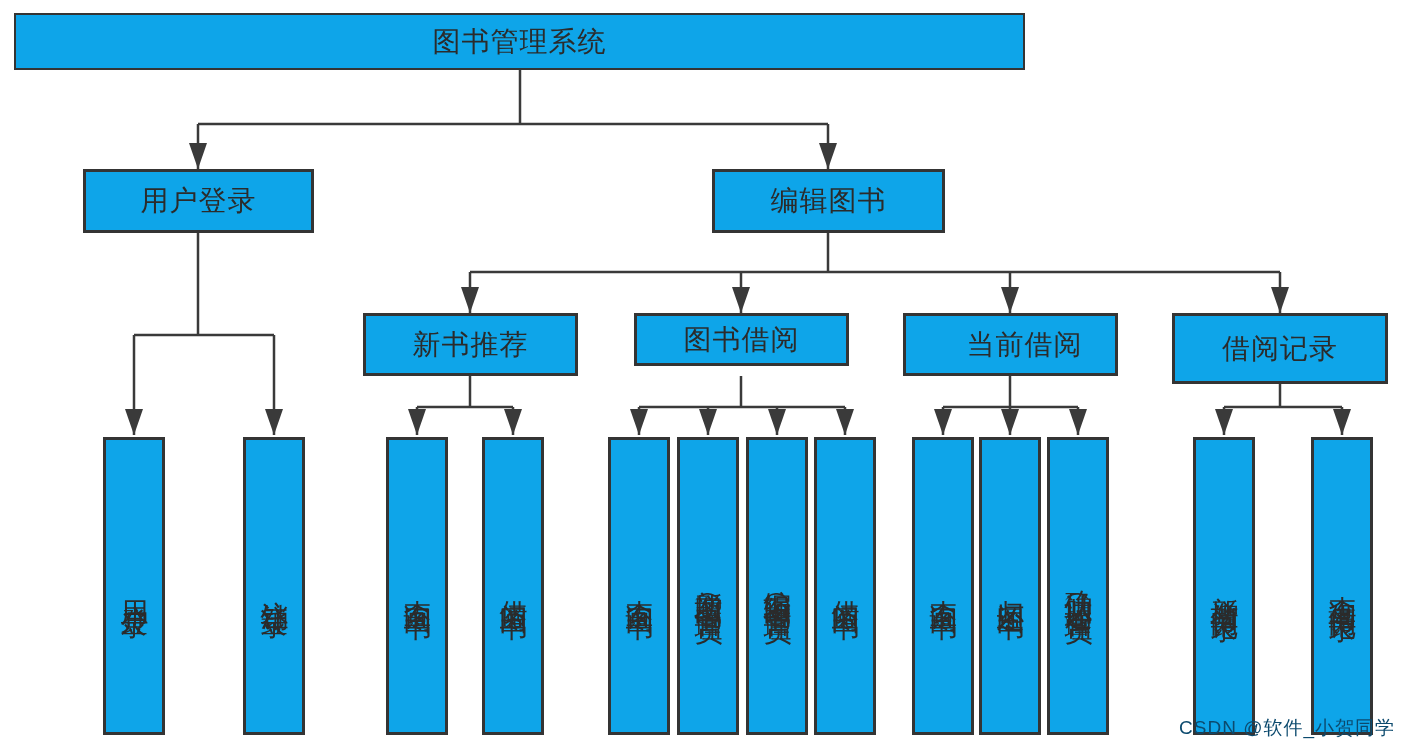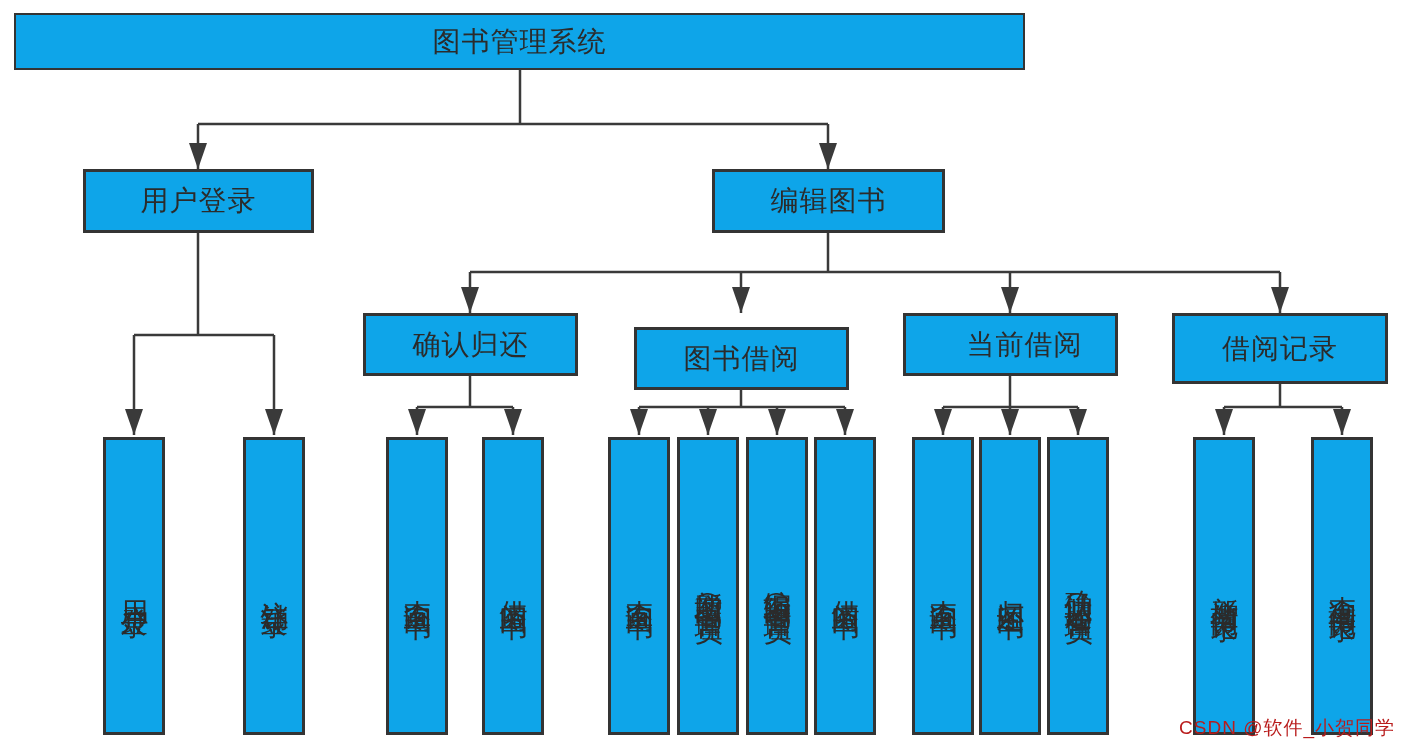--- a/index.html
+++ b/index.html
@@ -39,21 +39,21 @@
     font-size: 28px;
     letter-spacing: 4px;
     line-height: 1;
     max-height: 290px;
   }
   .watermark {
     position: absolute;
     right: 10px;
     bottom: 6px;
     font-size: 19px;
-    color: #b91c1c;
+    color: #0c4a6e;
     letter-spacing: 1px;
     white-space: nowrap;
   }
 </style>
 </head>
 <body>
 
 <div class="stage">
 
   <svg class="wires" viewBox="0 0 1405 747" xmlns="http://www.w3.org/2000/svg">
@@ -126,23 +126,23 @@
   </div>
 
   <div class="box h" style="left:83px; top:169px; width:231px; height:64px;">
     <span class="label">用户登录</span>
   </div>
   <div class="box h" style="left:712px; top:169px; width:233px; height:64px;">
     <span class="label">编辑图书</span>
   </div>
 
   <div class="box h" style="left:363px; top:313px; width:215px; height:63px;">
-    <span class="label">确认归还</span>
+    <span class="label">新书推荐</span>
   </div>
-  <div class="box h" style="left:634px; top:327px; width:215px; height:63px;">
+  <div class="box h" style="left:634px; top:313px; width:215px; height:53px;">
     <span class="label">图书借阅</span>
   </div>
   <div class="box h" style="left:903px; top:313px; width:215px; height:63px;padding-left:28px;">
     <span class="label">当前借阅</span>
   </div>
   <div class="box h" style="left:1172px; top:313px; width:216px; height:71px;">
     <span class="label">借阅记录</span>
   </div>
 
   <div class="box v" style="left:103px; top:437px; width:62px; height:298px;">

